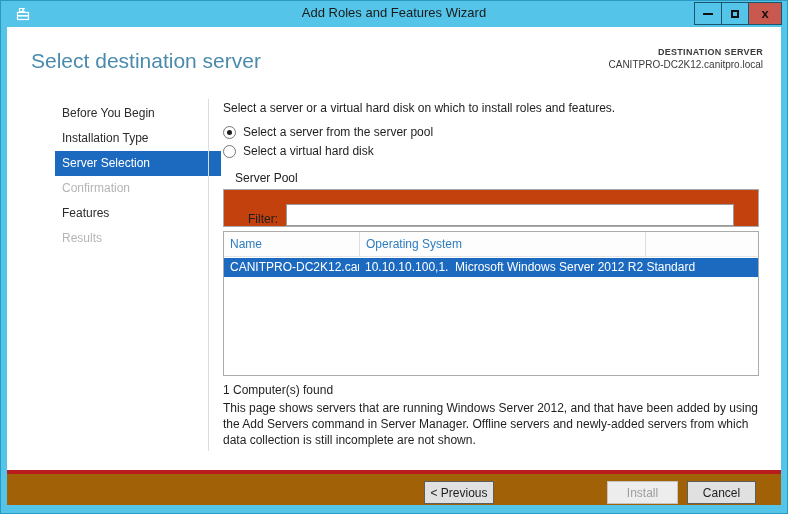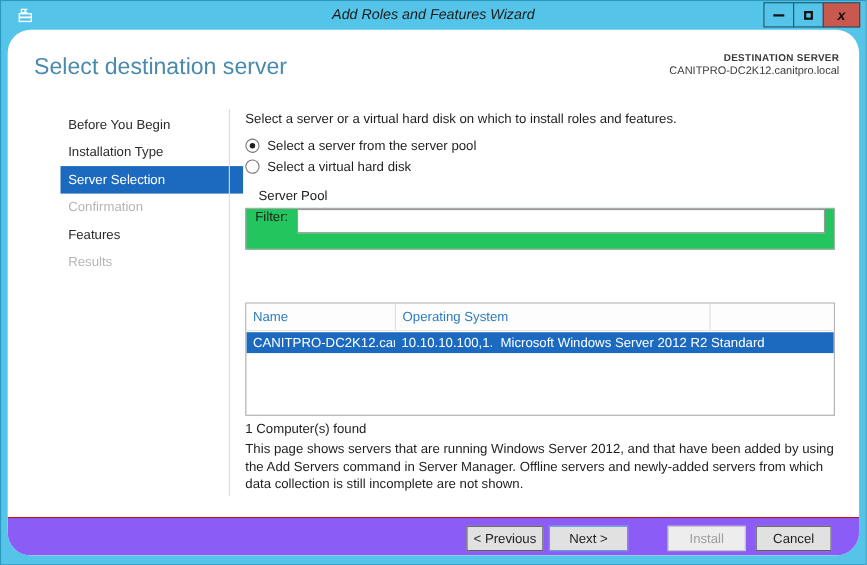--- a/index.html
+++ b/index.html
@@ -7,41 +7,41 @@
   body { font-family: "Liberation Sans", "DejaVu Sans", sans-serif; }
 
   .window {
     position: relative; width: 788px; height: 514px;
     background: #55C4E9;
     border: 1px solid #2B99C2;
     overflow: hidden;
   }
 
   
-  .titlebar { position: absolute; left: 0; top: 0; width: 786px; height: 26px; font-style: italic; }
+  .titlebar { position: absolute; left: 0; top: 0; width: 786px; height: 26px; }
   .app-icon { position: absolute; left: 14px; top: 5px; width: 16px; height: 16px; }
   .titlebar-title {
     position: absolute; left: 0; top: 4px; width: 100%;
     text-align: center; font-size: 13px; color: #1A1A1A;
   }
   .win-controls { position: absolute; right: 5px; top: 1px; height: 23px; display: flex; }
   .winbtn {
     width: 28px; height: 23px; border: 1px solid #17566E;
     display: flex; align-items: center; justify-content: center;
     background: #55C4E9; margin-left: -1px;
   }
   .winbtn.close { width: 34px; background: #C9594E; }
   .min-glyph { width: 10px; height: 2px; background: #111; display: block; }
   .max-glyph { width: 8px; height: 8px; border: 2px solid #111; display: block; background: transparent; }
   .close-glyph { font-size: 13px; font-weight: 700; color: #111; line-height: 1; }
 
   
   .content {
     position: absolute; left: 6px; top: 26px; width: 774px; height: 478px;
-    background: #FFFFFF; overflow: hidden; border-radius: 21px;
+    background: #FFFFFF; overflow: hidden;
   }
   .page-title {
     position: absolute; left: 24px; top: 22px;
     font-size: 21px; font-weight: 400; color: #4A8BAD;
   }
   .dest { position: absolute; right: 18px; top: 20px; text-align: right; color: #3A3A3A; }
   .dest-label { font-size: 9px; font-weight: 700; letter-spacing: 0.3px; }
   .dest-value { font-size: 10px; margin-top: 2px; }
 
   
@@ -67,32 +67,32 @@
   }
   .radio.checked::after {
     content: ""; position: absolute; left: 3px; top: 3px;
     width: 5px; height: 5px; border-radius: 50%; background: #1E1E1E;
   }
 
   .pool-label { position: absolute; left: 12px; top: 74px; font-size: 12px; color: #222222; }
 
   .filter-box {
     position: absolute; left: 0; top: 92px; width: 536px; height: 38px;
-    border: 1px solid #ABABAB; background: #22c55e;
-    display: flex; align-items: flex-start; padding: 0 8px;
+    border: 1px solid #ABABAB; background: #c2410c;
+    display: flex; align-items: flex-end; padding: 0 24px;
   }
   .filter-label { font-size: 12px; color: #1E1E1E; margin-right: 8px; flex: 0 0 auto; }
   .filter-input {
     flex: 1; height: 22px; border: 1px solid #999999; background: #FFFFFF;
     font-size: 12px; font-family: inherit; padding: 0 4px; outline: none;
   }
 
   .server-table {
-    position: absolute; left: 0; top: 134px; width: 536px; height: 103px;
-    border: 1px solid #ABABAB; background: #FFFFFF; overflow: hidden; margin-top: 44px;
+    position: absolute; left: 0; top: 134px; width: 536px; height: 145px;
+    border: 1px solid #ABABAB; background: #FFFFFF; overflow: hidden;
   }
   .thead { display: flex; height: 25px; border-bottom: 1px solid #E6E6E6; background: #FDFDFD; }
   .th {
     font-size: 12px; color: #2D7CBE; line-height: 25px; padding-left: 6px;
     border-left: 1px solid #DEDEDE; overflow: hidden; white-space: nowrap;
   }
   .th:first-child { border-left: none; }
   .c-name  { width: 135px; flex: 0 0 auto; }
   .c-ip    { width: 90px;  flex: 0 0 auto; }
   .c-os    { width: 286px; flex: 0 0 auto; }
@@ -103,21 +103,21 @@
 
   .found { position: absolute; left: 0; top: 286px; font-size: 12px; color: #1E1E1E; }
   .desc {
     position: absolute; left: 0; top: 303px; width: 544px;
     font-size: 12px; line-height: 16px; color: #1E1E1E;
   }
 
   
   .footer {
     position: absolute; left: 0; top: 443px; width: 774px; height: 35px;
-    background: #8b5cf6; border-top: 1px solid #b91c1c; padding-left: 10px;
+    background: #a16207; border-top: 4px solid #b91c1c; padding-left: 10px;
   }
   .btn {
     position: absolute; top: 7px; height: 23px;
     background: #E1E1E1; border: 1px solid #5E5E5E;
     font-family: inherit; font-size: 12px; color: #1E1E1E;
     text-align: center; padding: 0;
   }
   .btn.prev   { left: 417px; width: 70px; }
   .btn.next   { left: 492px; width: 72px; border-color: #5C9FD8; }
   .btn.install{ left: 600px; width: 71px; background: #EDEDED; border-color: #C3C3C3; color: #9E9E9E; }
@@ -203,19 +203,18 @@
       </div>
 
       <div class="found">1 Computer(s) found</div>
 
       <div class="desc">This page shows servers that are running Windows Server 2012, and that have been added by using the Add Servers command in Server Manager. Offline servers and newly-added servers from which data collection is still incomplete are not shown.</div>
 
     </div>
 
     <div class="footer">
       <button class="btn prev">&lt; Previous</button>
-      <button class="btn next">Next &gt;</button>
       <button class="btn install" disabled="">Install</button>
       <button class="btn cancel">Cancel</button>
     </div>
 
   </div>
 </div>
 
 </body></html>

